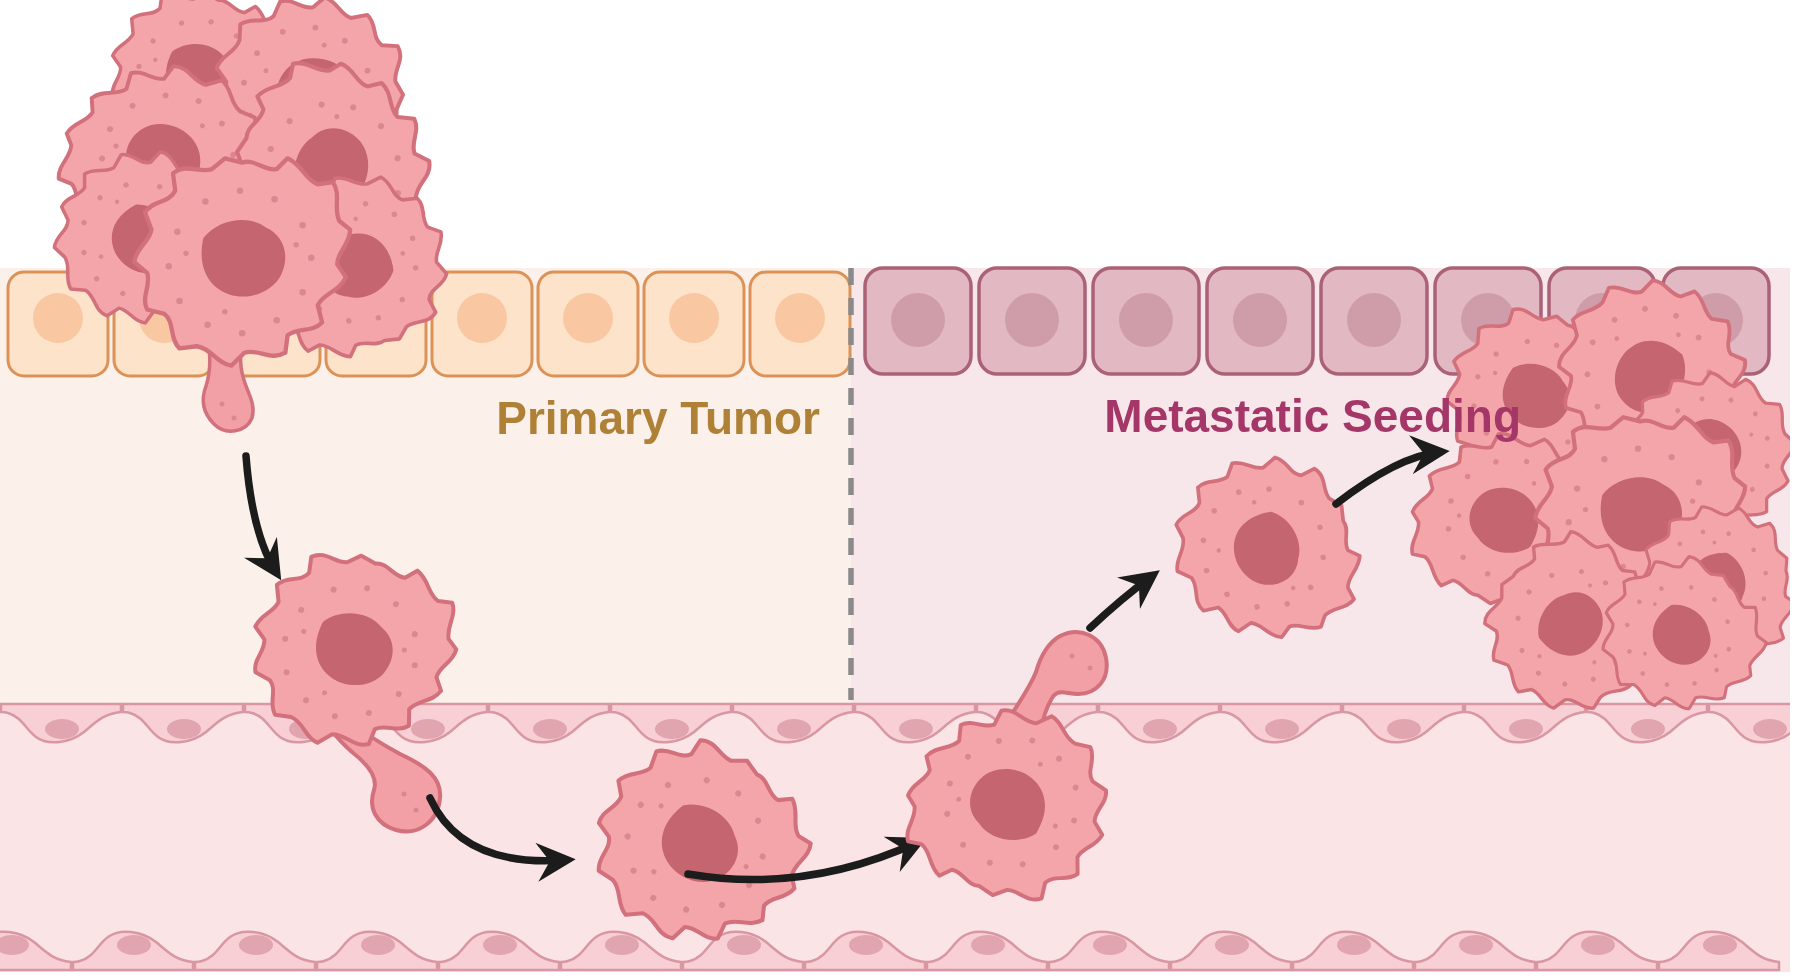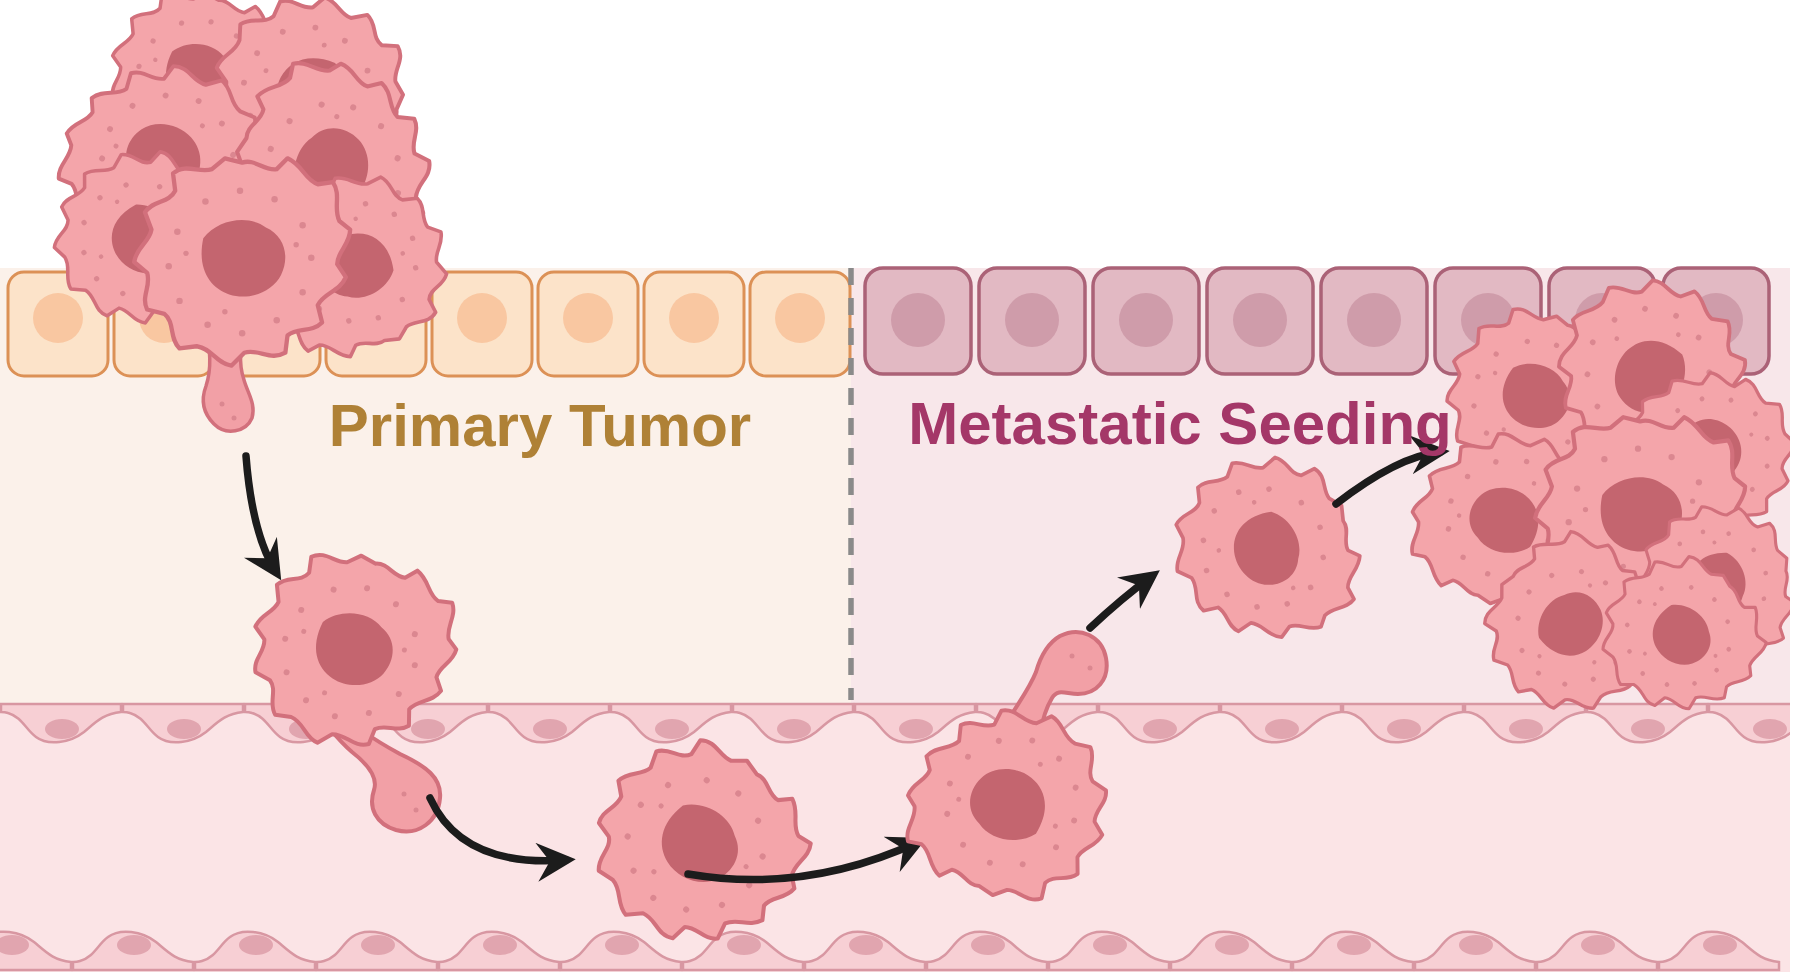--- a/index.html
+++ b/index.html
@@ -2,25 +2,25 @@
 <html><head>
 <meta charset="utf-8">
 <style>
   html,body{margin:0;padding:0;background:#ffffff;}
   .stage{
     position:relative;width:1800px;height:979px;background:#ffffff;
     overflow:hidden;font-family:"Liberation Sans",sans-serif;
   }
   .stage svg{position:absolute;left:0;top:0;}
   .site-label{
-    position:absolute;text-align:center;font-weight:700;font-size:60px;
+    position:absolute;text-align:right;font-weight:700;font-size:46px;
     line-height:1.05;letter-spacing:0px;white-space:nowrap;
   }
   .label-left{left:260px;top:394px;width:560px;color:#AF8136;}
-  .label-right{left:870px;top:392px;width:620px;color:#A43768;}
+  .label-right{left:901px;top:392px;width:620px;color:#A43768;}
 </style>
 </head>
 <body>
 
 <div class="stage">
 
 <svg width="1800" height="979" viewBox="0 0 1800 979">
   <defs>
 
     <g id="tc">

